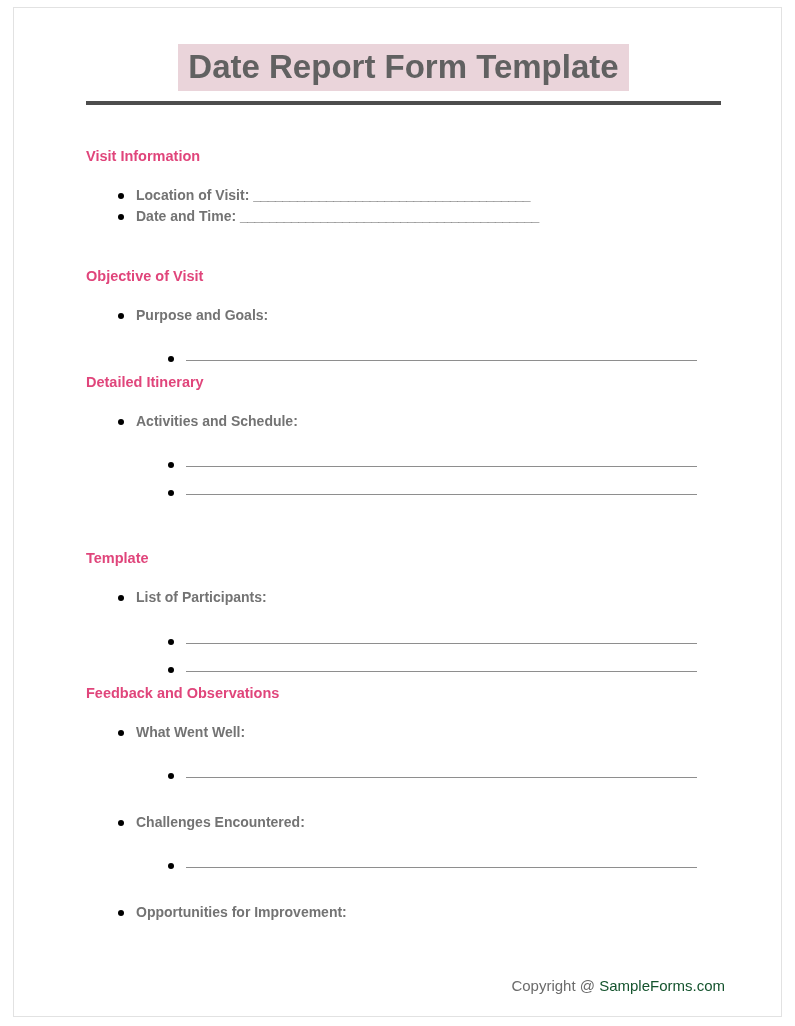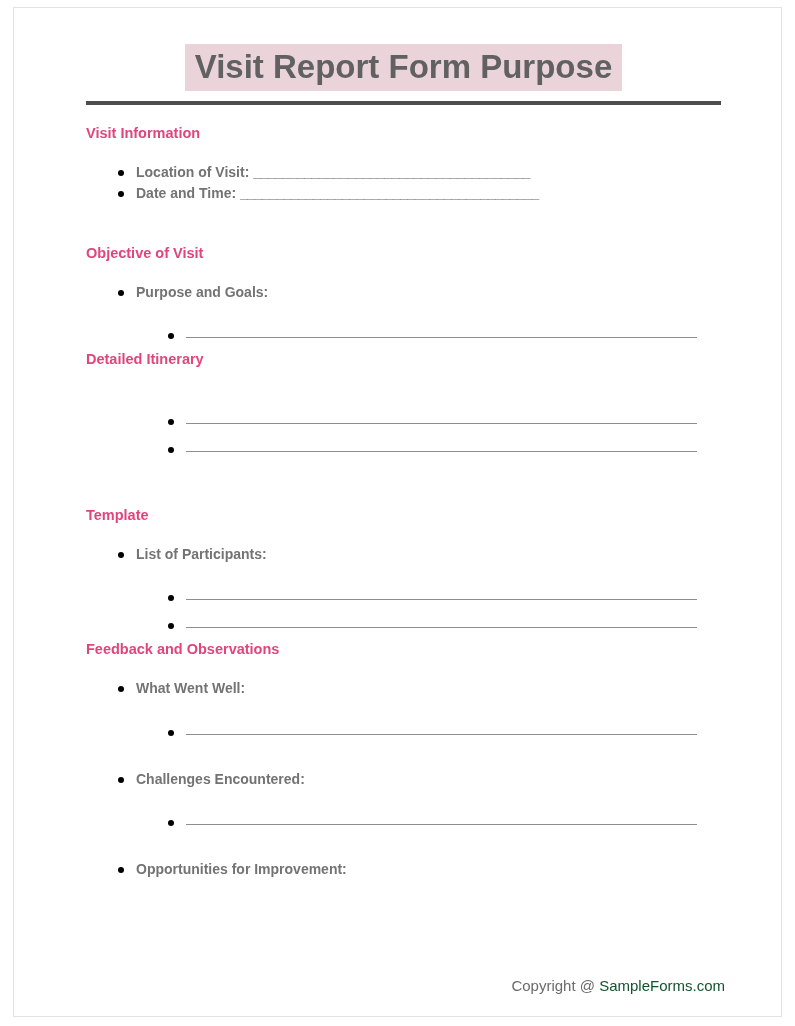--- a/index.html
+++ b/index.html
@@ -56,21 +56,21 @@
     width: 100%;
   }
   
   .section-heading {
     color: #e0457b;
     font-size: 14.5px;
     font-weight: bold;
     margin: 0;
     padding: 0;
   }
-  .sec-visit-information { margin-top: 20px; }
+  .sec-visit-information { margin-top: 43px; }
   .sec-objective-of-visit { margin-top: 42px; }
   .sec-detailed-itinerary { }
   .sec-attendees { margin-top: 42px; }
   .sec-feedback-and-observations { }
 
   ul.lvl1 {
     list-style: none;
     margin: 0;
     padding: 0;
   }
@@ -142,21 +142,21 @@
     font-weight: normal;
   }
 </style>
 </head>
 <body>
 
 <div class="page">
   <div class="doc-inner">
 
     <div class="title-wrap">
-      <span class="doc-title">Visit Report Form Purpose</span>
+      <span class="doc-title">Date Report Form Template</span>
     </div>
     <div class="title-rule"></div>
 
     <div class="section-heading sec-visit-information">Visit Information</div>
     <div class="gap-after-heading"></div>
     <ul class="lvl1">
       <li>
         <span>Location of Visit:</span>
         <span class="fill-line">______________________________________</span>
       </li>
@@ -176,20 +176,25 @@
     <div class="sub-block">
       <ul class="lvl2">
         <li>
             <span class="rule"></span>
           </li>
       </ul>
     </div>
 
     <div class="section-heading sec-detailed-itinerary">Detailed Itinerary</div>
     <div class="gap-after-heading"></div>
+    <ul class="lvl1">
+      <li>
+        <span>Activities and Schedule:</span>
+      </li>
+    </ul>
     <div class="sub-block">
       <ul class="lvl2">
         <li>
             <span class="rule"></span>
           </li>
         <li>
             <span class="rule"></span>
           </li>
       </ul>
     </div>

